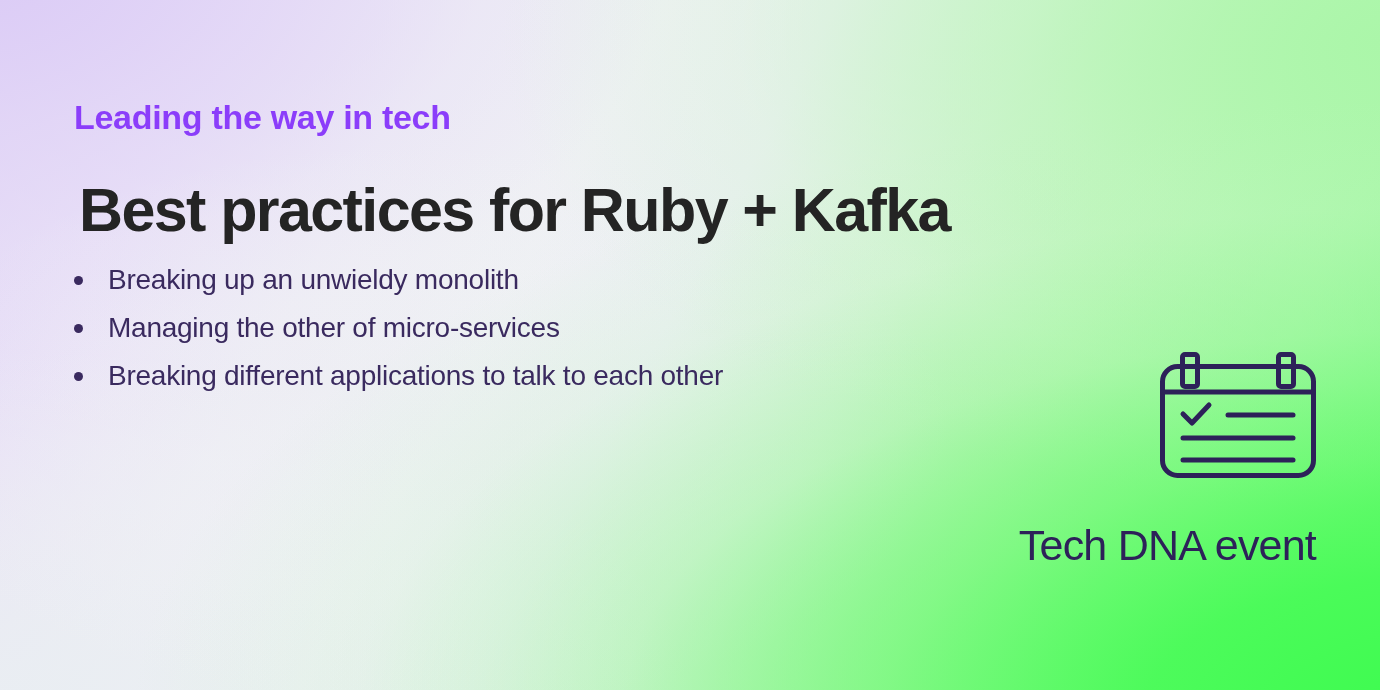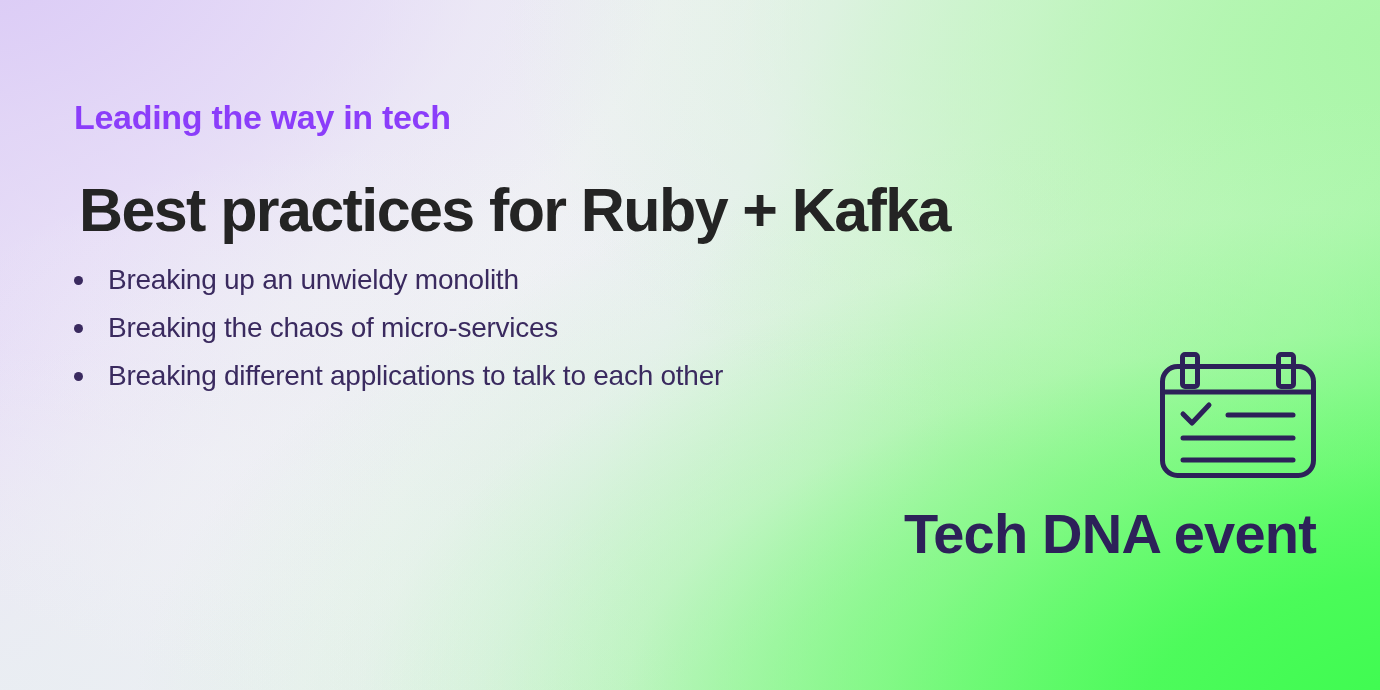--- a/index.html
+++ b/index.html
@@ -152,23 +152,23 @@
     display: flex;
     flex-direction: column;
     align-items: flex-end;
   }
   .event-icon {
     display: block;
     width: 156px;
     height: 126px;
   }
   .event-caption {
-    margin-top: 28px;
-    font-size: 56px;
-    font-weight: 700;
+    margin-top: 46px;
+    font-size: 43px;
+    font-weight: 400;
     letter-spacing: -0.8px;
     color: #2d2159;
     white-space: nowrap;
     line-height: 1;
   }
 </style>
 </head>
 <body>
 
 <div class="banner">
@@ -186,21 +186,21 @@
 
     <h1 class="headline">Best practices for Ruby + Kafka</h1>
 
     <ul class="bullets">
       <li class="bullet-row">
         <span class="bullet-dot"></span>
         <span class="bullet-text">Breaking up an unwieldy monolith</span>
       </li>
       <li class="bullet-row">
         <span class="bullet-dot"></span>
-        <span class="bullet-text">Breaking the chaos of micro-services</span>
+        <span class="bullet-text">Managing the other of micro-services</span>
       </li>
       <li class="bullet-row">
         <span class="bullet-dot"></span>
         <span class="bullet-text">Breaking different applications to talk to each other</span>
       </li>
     </ul>
 
     <div class="event-block">
 
       <svg class="event-icon" viewBox="0 0 156 126" fill="none">

